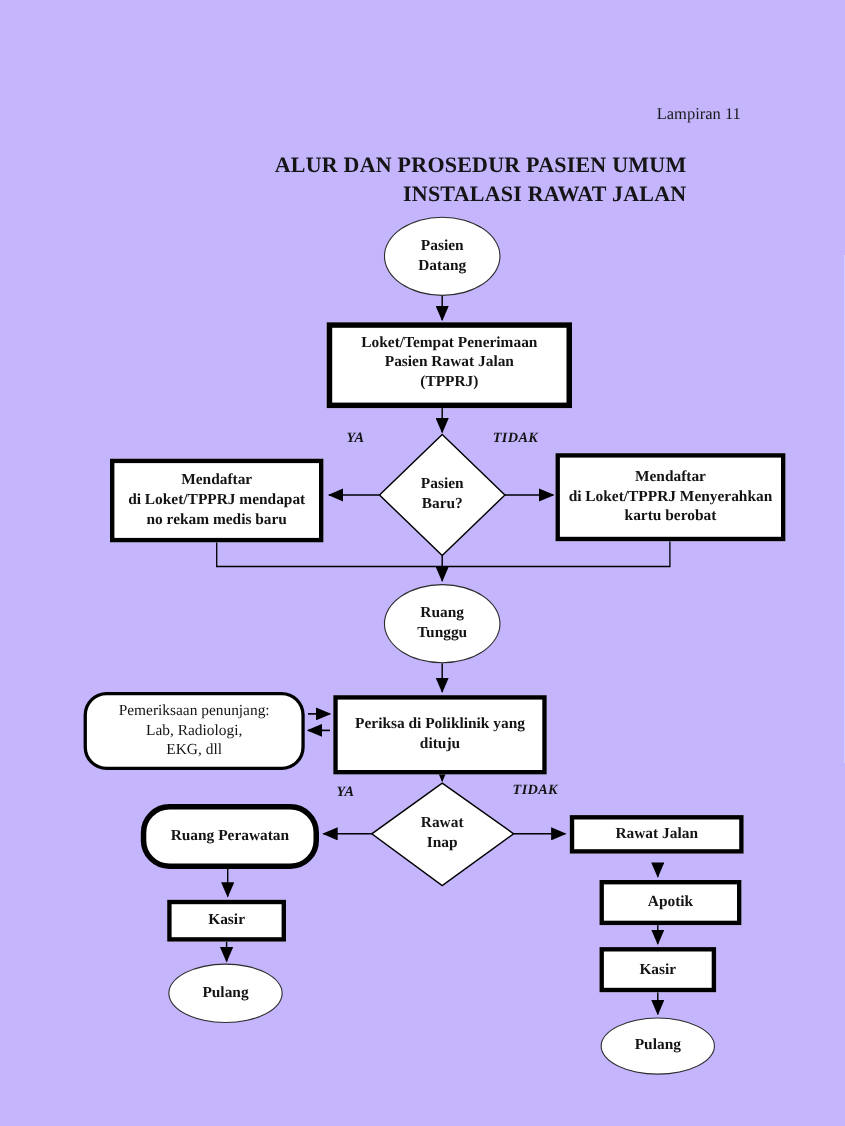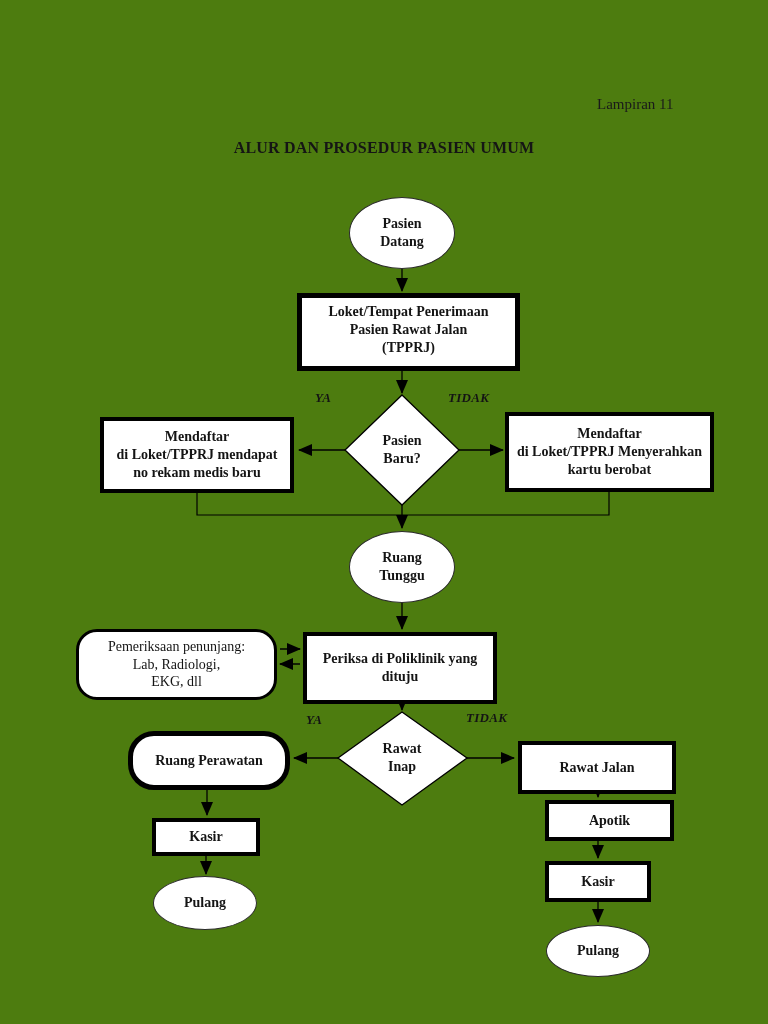--- a/index.html
+++ b/index.html
@@ -1,25 +1,25 @@
 <!DOCTYPE html>
 <html><head>
 <meta charset="utf-8">
 <style>
   html,body{margin:0;padding:0;background:#fff;}
   .page{
-    position:relative;width:768px;height:1024px;background:#4d7c0f;
+    position:relative;width:768px;height:1024px;background:#c4b5fd;
     font-family:"Liberation Serif","DejaVu Serif",serif;color:#111;overflow:hidden;
   }
   .annotation{
     position:absolute;left:597px;top:96px;font-size:15px;color:#1a1a1a;
   }
   .title{
-    position:absolute;left:144px;top:137px;width:480px;text-align:center;
-    font-weight:bold;font-size:16px;line-height:1.35;letter-spacing:.2px;color:#151515;
+    position:absolute;left:144px;top:137px;width:480px;text-align:right;
+    font-weight:bold;font-size:20px;line-height:1.35;letter-spacing:.2px;color:#151515;
   }
   .connectors{position:absolute;left:0;top:0;z-index:1;}
   .node{
     position:absolute;z-index:2;display:flex;align-items:center;justify-content:center;
     text-align:center;font-weight:bold;font-size:14px;line-height:1.28;
     white-space:pre-line;box-sizing:border-box;background:#fff;color:#141414;
   }
   .rect{border:4px solid #000;}
   .border5{border-width:5px;}
   .border3{border-width:3px;}
@@ -34,20 +34,21 @@
 </style>
 </head>
 <body>
 
 <div class="page">
 
   <div class="annotation">Lampiran 11</div>
 
   <div class="title">
     <div>ALUR DAN PROSEDUR PASIEN UMUM</div>
+    <div>INSTALASI RAWAT JALAN</div>
   </div>
 
   <svg class="connectors" width="768" height="1024" viewBox="0 0 768 1024">
     <defs>
       <marker id="arrow" viewBox="0 0 14 12" refX="13" refY="6" markerWidth="14" markerHeight="12" orient="auto" markerUnits="userSpaceOnUse">
         <path d="M0,0 L14,6 L0,12 Z" fill="#000"></path>
       </marker>
     </defs>
 
     <line x1="402" y1="268" x2="402" y2="291" stroke="#000" stroke-width="1.3" marker-end="url(#arrow)"></line>
@@ -118,21 +119,21 @@
 
   <div class="dtext" style="left:352px;top:740px;width:100px;">Rawat
 Inap</div>
 
   <div class="node rect border5" style="left:128px;top:731px;width:162px;height:59px;border-radius:26px;">Ruang Perawatan</div>
 
   <div class="node rect" style="left:152px;top:818px;width:108px;height:38px;">Kasir</div>
 
   <div class="node oval" style="left:153px;top:876px;width:104px;height:54px;">Pulang</div>
 
-  <div class="node rect" style="left:518px;top:741px;width:158px;height:53px;">Rawat Jalan</div>
+  <div class="node rect" style="left:518px;top:741px;width:158px;height:35px;">Rawat Jalan</div>
 
   <div class="node rect" style="left:545px;top:800px;width:129px;height:41px;">Apotik</div>
 
   <div class="node rect" style="left:545px;top:861px;width:106px;height:41px;">Kasir</div>
 
   <div class="node oval" style="left:546px;top:925px;width:104px;height:52px;">Pulang</div>
 
 </div>
 
 </body></html>

